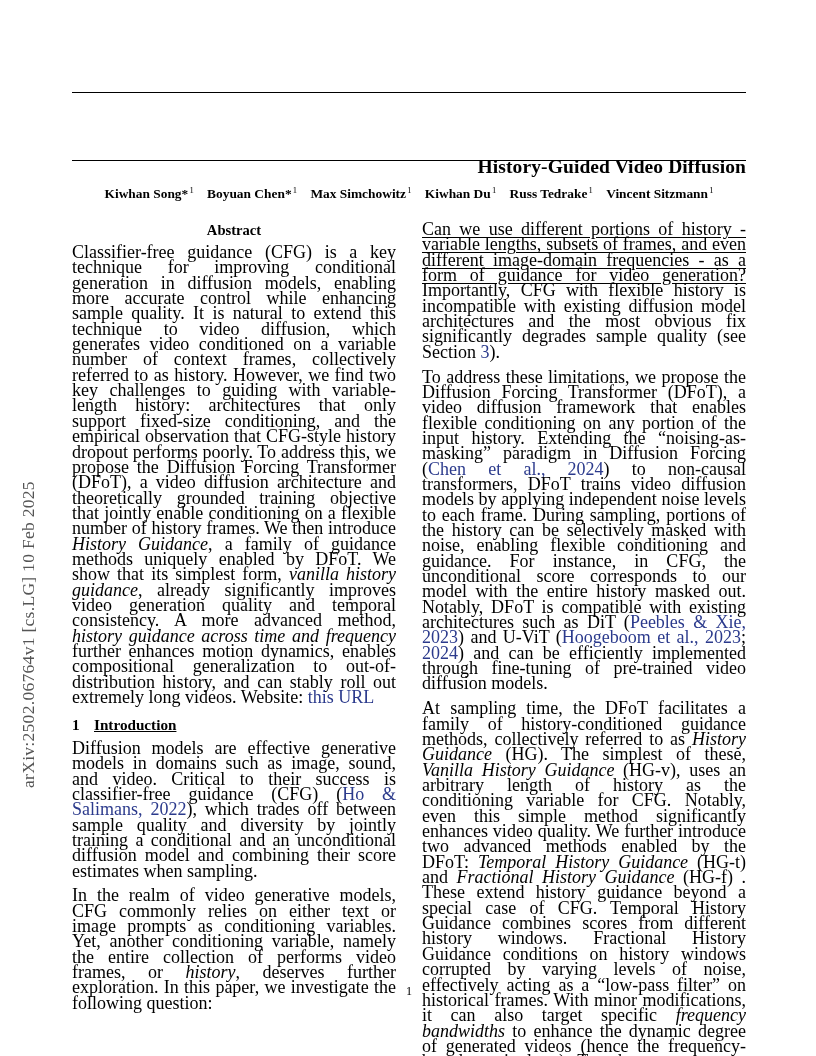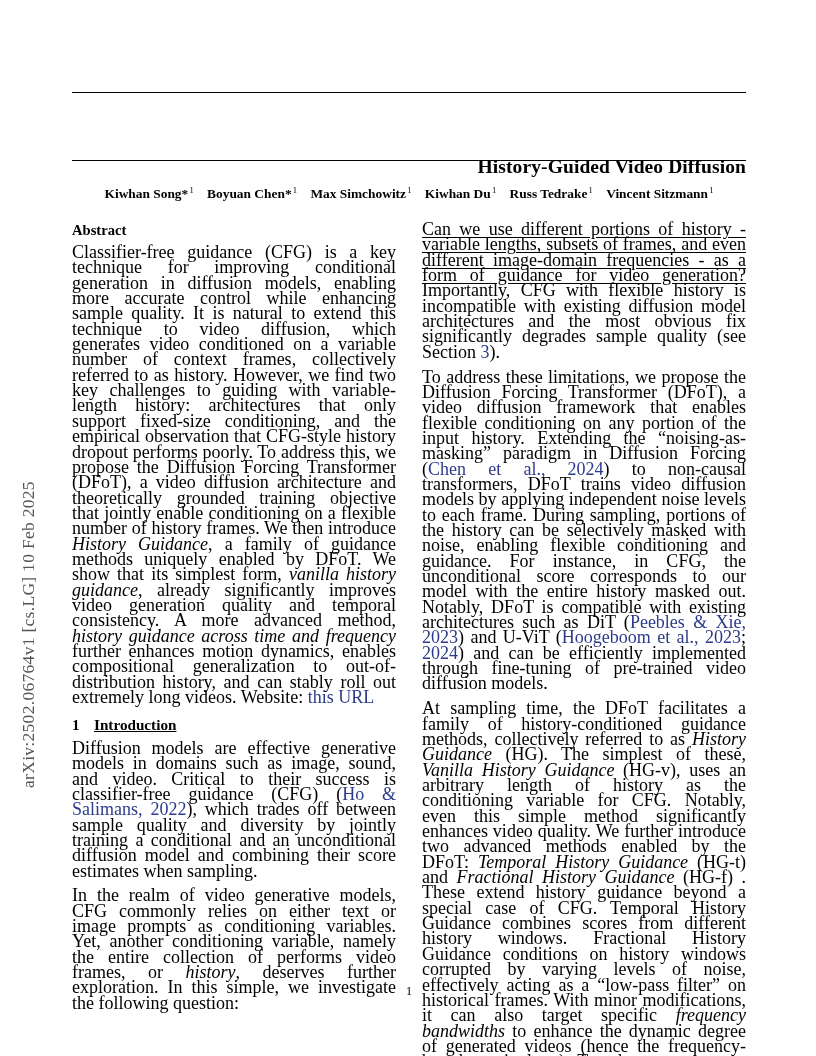--- a/index.html
+++ b/index.html
@@ -96,20 +96,21 @@
   }
   .col {
     position: absolute;
     top: 0;
     width: 324px;
   }
   .col-left  { left: 0px; }
   .col-right { left: 350px; }
 
   .abstract-head {
+    text-align: center;
     font-size: 14.6px;
     font-weight: bold;
     margin: 0 0 7px 0;
     line-height: 1.1;
   }
 
   p.body {
     margin: 0 0 9.5px 0;
     font-size: 18px;
     line-height: 15.35px;
@@ -168,21 +169,21 @@
       <div class="col col-left">
 
         <div class="abstract-head">Abstract</div>
 
         <p class="body"><span>Classifier-free guidance (CFG) is a key technique for improving conditional generation in diffusion models, enabling more accurate control while enhancing sample quality. It is natural to extend this technique to video diffusion, which generates video conditioned on a variable number of context frames, collectively referred to as history. However, we find two key challenges to guiding with variable-length history: architectures that only support fixed-size conditioning, and the empirical observation that CFG-style history dropout performs poorly. To address this, we propose the Diffusion Forcing Transformer (DFoT), a video diffusion architecture and theoretically grounded training objective that jointly enable conditioning on a flexible number of history frames. We then introduce </span><em>History Guidance</em><span>, a family of guidance methods uniquely enabled by DFoT. We show that its simplest form, </span><em>vanilla history guidance</em><span>, already significantly improves video generation quality and temporal consistency. A more advanced method, </span><em>history guidance across time and frequency</em><span> further enhances motion dynamics, enables compositional generalization to out-of-distribution history, and can stably roll out extremely long videos. Website: </span><a class="lnk" href="#">this URL</a></p>
 
         <div class="sec-head"><span class="num">1</span><span>Introduction</span></div>
 
         <p class="body"><span>Diffusion models are effective generative models in domains such as image, sound, and video. Critical to their success is classifier-free guidance (CFG) (</span><a class="lnk" href="#">Ho &amp; Salimans, 2022</a><span>), which trades off between sample quality and diversity by jointly training a conditional and an unconditional diffusion model and combining their score estimates when sampling.</span></p>
 
-        <p class="body tight"><span>In the realm of video generative models, CFG commonly relies on either text or image prompts as conditioning variables. Yet, another conditioning variable, namely the entire collection of performs video frames, or </span><em>history</em><span>, deserves further exploration. In this simple, we investigate the following question: </span></p>
+        <p class="body tight"><span>In the realm of video generative models, CFG commonly relies on either text or image prompts as conditioning variables. Yet, another conditioning variable, namely the entire collection of performs video frames, or </span><em>history</em><span>, deserves further exploration. In this paper, we investigate the following question: </span></p>
 
       </div>
 
       <div class="col col-right">
 
         <p class="body"><span class="uline">Can we use different portions of history - variable lengths, subsets of frames, and even different image-domain frequencies - as a form of guidance for video generation?</span><span> Importantly, CFG with flexible history is incompatible with existing diffusion model architectures and the most obvious fix significantly degrades sample quality (see Section </span><a class="lnk" href="#">3</a><span>).</span></p>
 
         <p class="body"><span>To address these limitations, we propose the Diffusion Forcing Transformer (DFoT), a video diffusion framework that enables flexible conditioning on any portion of the input history. Extending the “noising-as-masking” paradigm in Diffusion Forcing (</span><a class="lnk" href="#">Chen et al., 2024</a><span>) to non-causal transformers, DFoT trains video diffusion models by applying independent noise levels to each frame. During sampling, portions of the history can be selectively masked with noise, enabling flexible conditioning and guidance. For instance, in CFG, the unconditional score corresponds to our model with the entire history masked out. Notably, DFoT is compatible with existing architectures such as DiT (</span><a class="lnk" href="#">Peebles &amp; Xie, 2023</a><span>) and U-ViT (</span><a class="lnk" href="#">Hoogeboom et al., 2023</a><span>; </span><a class="lnk" href="#">2024</a><span>) and can be efficiently implemented through fine-tuning of pre-trained video diffusion models.</span></p>
 
         <p class="body"><span>At sampling time, the DFoT facilitates a family of history-conditioned guidance methods, collectively referred to as </span><em>History Guidance</em><span> (HG). The simplest of these, </span><em>Vanilla History Guidance</em><span> (HG-v), uses an arbitrary length of history as the conditioning variable for CFG. Notably, even this simple method significantly enhances video quality. We further introduce two advanced methods enabled by the DFoT: </span><em>Temporal History Guidance</em><span> (HG-t) and </span><em>Fractional History Guidance</em><span> (HG-f) . These extend history guidance beyond a special case of CFG. Temporal History Guidance combines scores from different history windows. Fractional History Guidance conditions on history windows corrupted by varying levels of noise, effectively acting as a “low-pass filter” on historical frames. With minor modifications, it can also target specific </span><em>frequency bandwidths</em><span> to enhance the dynamic degree of generated videos (hence the frequency-based terminology). Together, we compose HG-t and HG-f to create a comprehensive history guidance paradigm, which we term </span><em>history guidance across time and frequency</em><span> (HG-tf).</span></p>

